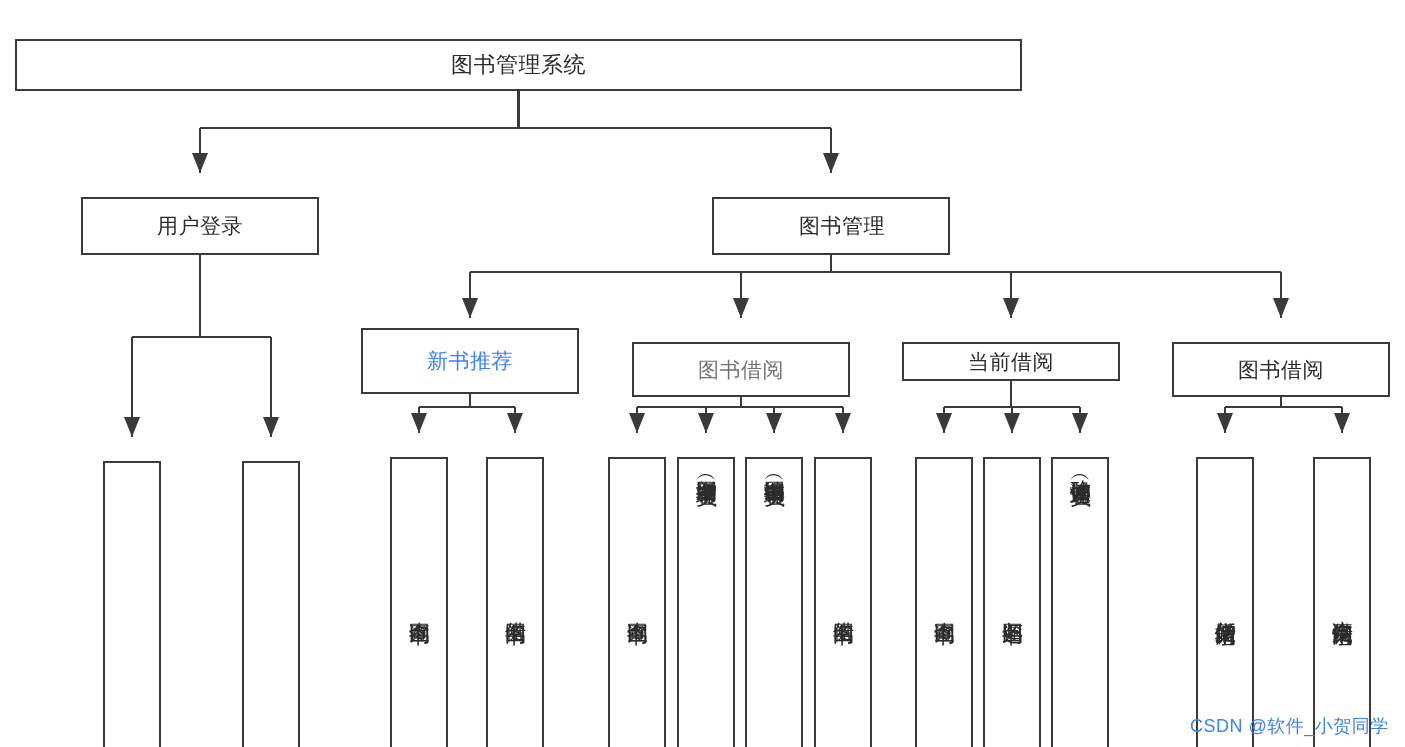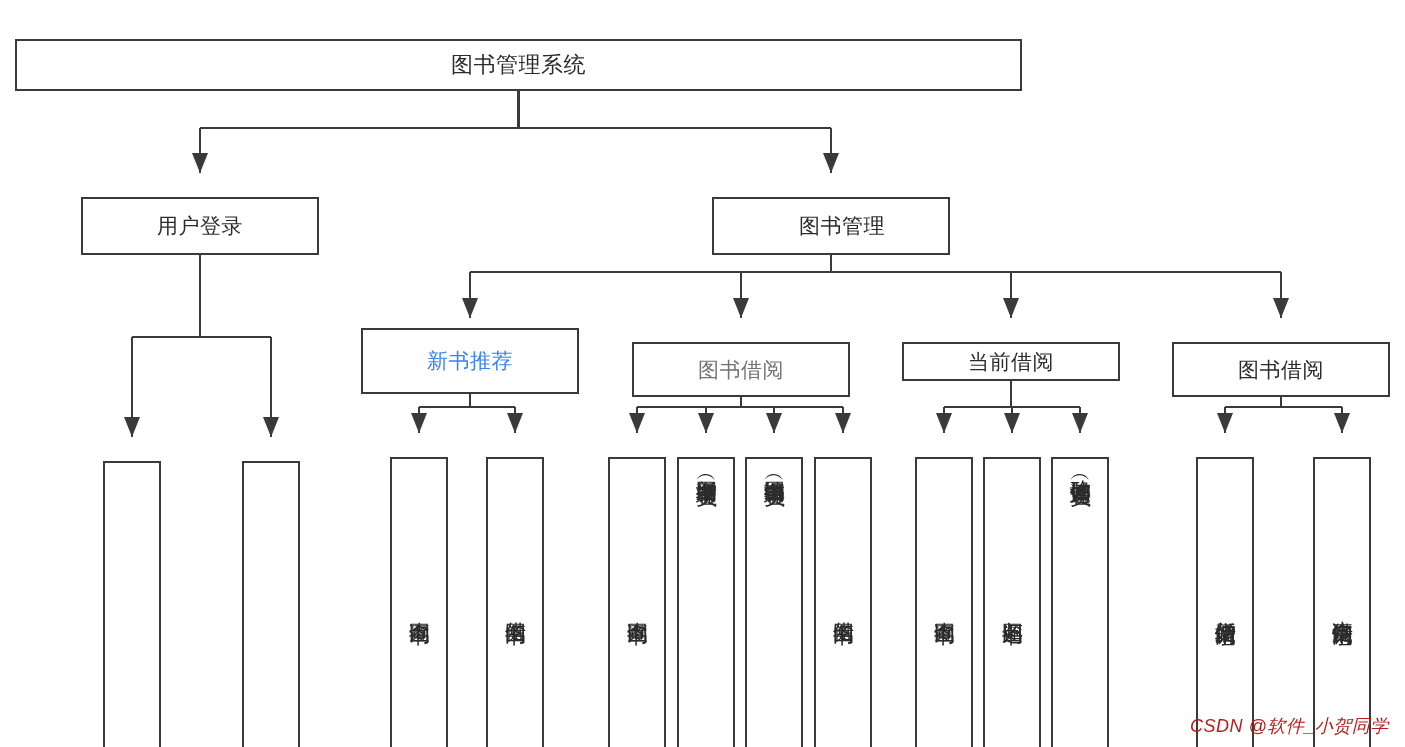--- a/index.html
+++ b/index.html
@@ -184,14 +184,14 @@
       <div class="node vertical" style="left: 1051px; top: 433px; width: 58px; height: 300px; border-color: rgb(58, 58, 58); color: rgb(43, 43, 43); align-items: center; justify-content: flex-start;">
         <span class="node-label">确认归还（管理员）</span>
       </div>
       <div class="node vertical" style="left: 1196px; top: 433px; width: 58px; height: 300px; border-color: rgb(58, 58, 58); color: rgb(43, 43, 43); align-items: center; justify-content: center;">
         <span class="node-label">新增借阅记录</span>
       </div>
       <div class="node vertical" style="left: 1313px; top: 433px; width: 58px; height: 300px; border-color: rgb(58, 58, 58); color: rgb(43, 43, 43); align-items: center; justify-content: center;">
         <span class="node-label">查询借阅记录</span>
       </div>
     </div>
-  <div id="watermark" style="left: 1190px; top: 714px; color: #b91c1c; font-style: italic;">CSDN @软件_小贺同学</div>
+  <div id="watermark" style="left: 1190px; top: 714px; color: #3b82f6;">CSDN @软件_小贺同学</div>
 </div>
 
 </body></html>

